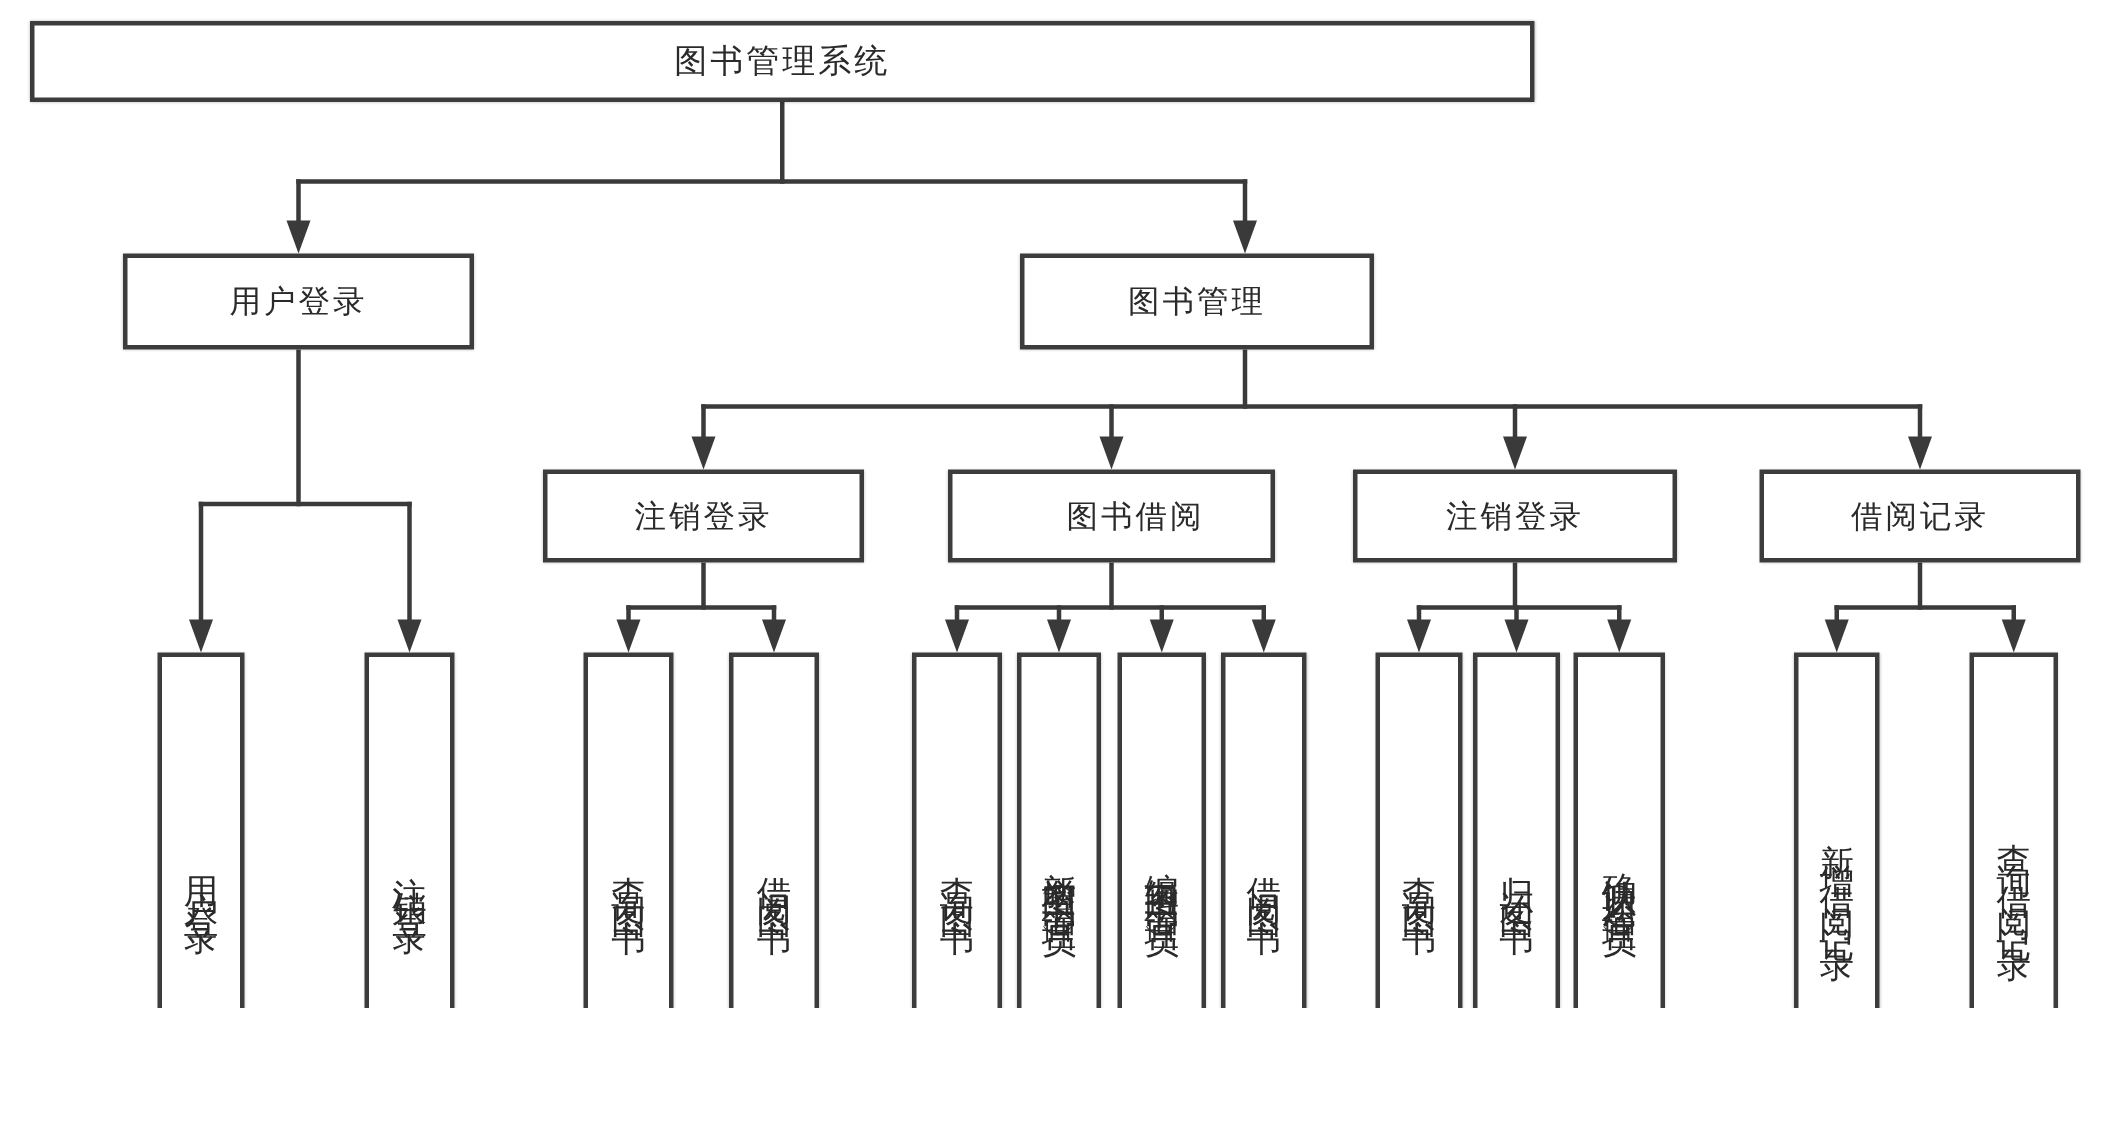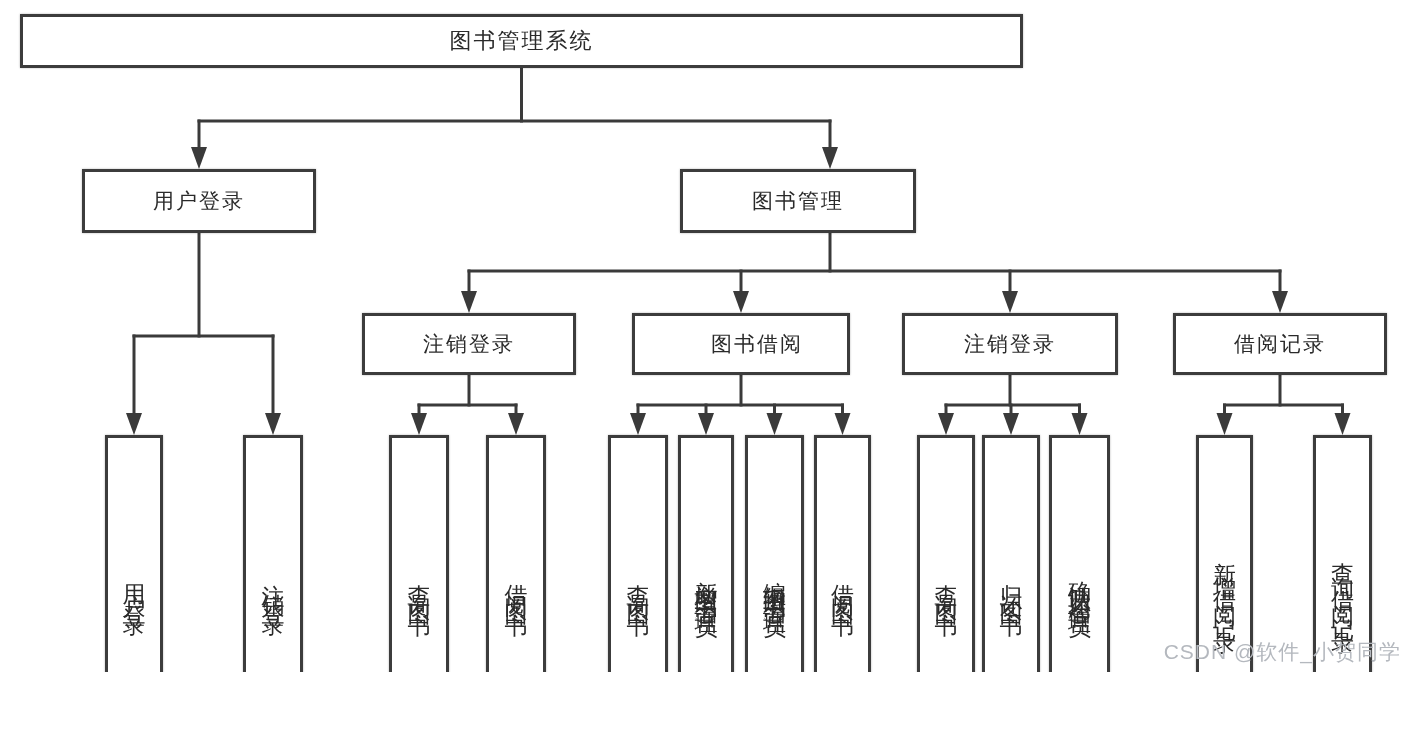--- a/index.html
+++ b/index.html
@@ -152,14 +152,13 @@
       <div class="node vert" style="left: 1049px; top: 435px; width: 61px; height: 301px;">
         <span style="letter-spacing: 5px;">确认归还（管理员）</span>
       </div>
       <div class="node vert" style="left: 1196px; top: 435px; width: 57px; height: 301px;">
         <span style="letter-spacing: 14px;">新增借阅记录</span>
       </div>
       <div class="node vert" style="left: 1313px; top: 435px; width: 59px; height: 301px;">
         <span style="letter-spacing: 14px;">查询借阅记录</span>
       </div>
     </div>
-  <div id="watermark">CSDN @软件_小贺同学</div>
 </div>
 
 </body></html>

